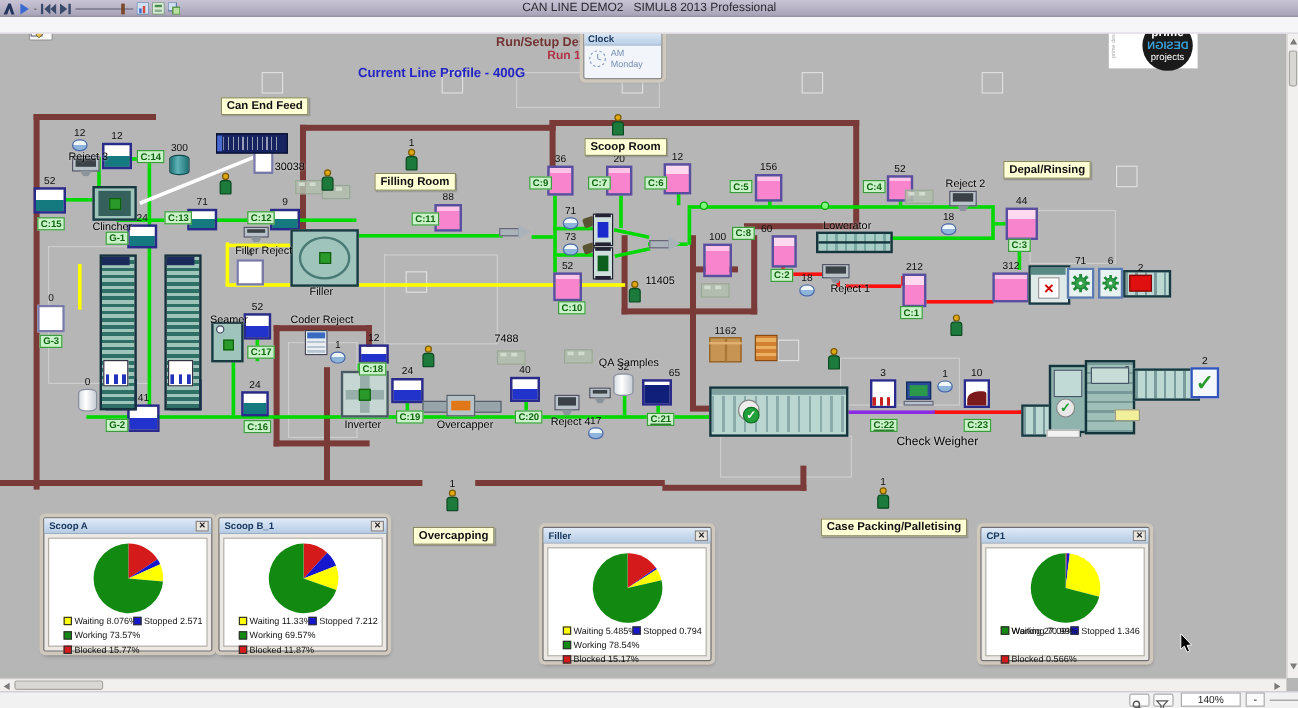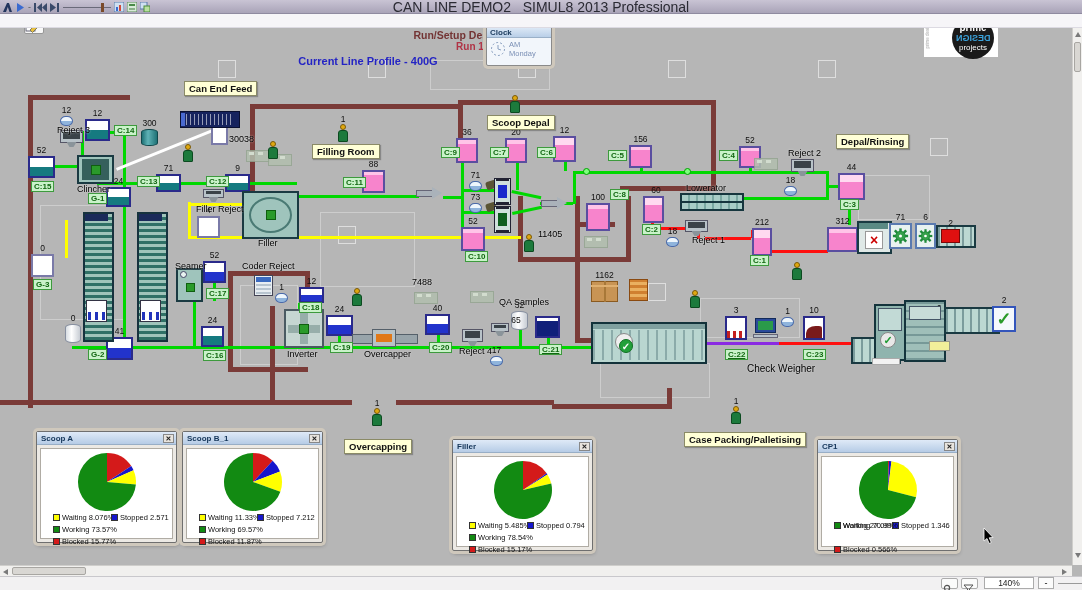--- a/index.html
+++ b/index.html
@@ -2,21 +2,21 @@
 <html><head>
 <meta charset="utf-8">
 <style>
   html,body{margin:0;padding:0;width:1082px;height:590px;overflow:hidden;
     font-family:"Liberation Sans",sans-serif;background:#b6b6b6;position:relative;}
   *{box-sizing:border-box;}
   .abs{position:absolute;}
   
   #titlebar{left:0;top:0;width:1082px;height:14px;background:linear-gradient(#c9c4d4,#a9a3b8);
     border-bottom:1px solid #8f8aa0;z-index:30;}
-  #titletext{width:100%;text-align:center;font-size:14px;color:#2a2a33;line-height:14px;}
+  #titletext{width:100%;text-align:center;font-size:10px;color:#2a2a33;line-height:14px;}
   #menustrip{left:0;top:14px;width:1082px;height:14px;background:#f6f5f8;border-bottom:1px solid #dcdae2;z-index:29;}
   #simlayer{left:0;top:0;width:1082px;height:590px;z-index:1;}
   
   .sb{background:#f1f0ee;z-index:25;}
   .sbthumb{background:#d9d7d3;border:1px solid #a8a6a2;border-radius:2px;}
   .arr{width:0;height:0;position:absolute;}
   
   #statusbar{left:0;top:576px;width:1082px;height:14px;background:#f2f1f2;border-top:1px solid #c9c8cc;z-index:30;}
   .sbtn{position:absolute;top:578px;width:17px;height:11px;background:#fbfbfb;border:1px solid #ababab;border-radius:2px;z-index:31;}
   #zoombox{position:absolute;left:984px;top:577px;width:50px;height:12px;background:#fff;border:1px solid #ababab;
@@ -212,21 +212,21 @@
     <div class="abs cnt" style="left: 473px; top: 216px;">52</div>
     <div class="abs nd" style="left: 629px; top: 145px; width: 23px; height: 23px; background: linear-gradient(rgb(255, 196, 232) 0px, rgb(255, 196, 232) 18%, rgb(247, 132, 204) 18%); border: 2px solid rgb(90, 78, 160);"></div>
     <div class="abs cnt" style="left: 640.5px; top: 134px;">156</div>
     <div class="abs nd" style="left: 739px; top: 146px; width: 22px; height: 22px; background: linear-gradient(rgb(255, 196, 232) 0px, rgb(255, 196, 232) 18%, rgb(247, 132, 204) 18%); border: 2px solid rgb(90, 78, 160);"></div>
     <div class="abs cnt" style="left: 750px; top: 135px;">52</div>
     <div class="abs nd" style="left: 838px; top: 173px; width: 27px; height: 27px; background: linear-gradient(rgb(255, 217, 240) 0px, rgb(255, 217, 240) 32%, rgb(247, 132, 204) 32%); border: 2px solid rgb(90, 78, 160);"></div>
     <div class="abs cnt" style="left: 851.5px; top: 162px;">44</div>
     <div class="abs nd" style="left: 586px; top: 203px; width: 24px; height: 28px; background: linear-gradient(rgb(255, 196, 232) 0px, rgb(255, 196, 232) 18%, rgb(247, 132, 204) 18%); border: 2px solid rgb(90, 78, 160);"></div>
     <div class="abs cnt" style="left: 598px; top: 192px;">100</div>
     <div class="abs nd" style="left: 643px; top: 196px; width: 21px; height: 27px; background: linear-gradient(rgb(255, 217, 240) 0px, rgb(255, 217, 240) 32%, rgb(247, 132, 204) 32%); border: 2px solid rgb(90, 78, 160);"></div>
-    <div class="abs cnt" style="left: 656px; top: 185px;">60</div>
+    <div class="abs cnt" style="left: 639px; top: 185px;">60</div>
     <div class="abs nd" style="left: 752px; top: 228px; width: 20px; height: 28px; background: linear-gradient(rgb(255, 217, 240) 0px, rgb(255, 217, 240) 32%, rgb(247, 132, 204) 32%); border: 2px solid rgb(90, 78, 160);"></div>
     <div class="abs cnt" style="left: 762px; top: 217px;">212</div>
     <div class="abs nd" style="left: 827px; top: 227px; width: 31px; height: 25px; background: linear-gradient(rgb(255, 196, 232) 0px, rgb(255, 196, 232) 18%, rgb(247, 132, 204) 18%); border: 2px solid rgb(90, 78, 160);"></div>
     <div class="abs cnt" style="left: 842.5px; top: 216px;">312</div>
     <div class="abs nd" style="left: 931px; top: 314px; width: 16px; height: 15px; background: linear-gradient(rgb(255, 196, 232) 0px, rgb(255, 196, 232) 18%, rgb(247, 132, 204) 18%); border: 2px solid rgb(90, 78, 160);"></div>
     <div class="abs cnt" style="left: 939px; top: 303px;">6</div>
     <div class="abs nd" style="left: 28px; top: 156px; width: 27px; height: 22px; background: linear-gradient(rgb(255, 255, 255) 0px, rgb(255, 255, 255) 48%, rgb(21, 122, 128) 48%); border: 2px solid rgb(42, 42, 138);"></div>
     <div class="abs cnt" style="left: 41.5px; top: 145px;">52</div>
     <div class="abs nd" style="left: 85px; top: 119px; width: 25px; height: 22px; background: linear-gradient(rgb(255, 255, 255) 0px, rgb(255, 255, 255) 48%, rgb(21, 122, 128) 48%); border: 2px solid rgb(42, 42, 138);"></div>
     <div class="abs cnt" style="left: 97.5px; top: 108px;">12</div>
@@ -240,21 +240,21 @@
     <div class="abs cnt" style="left: 212.5px; top: 315px;">24</div>
     <div class="abs nd" style="left: 203px; top: 261px; width: 23px; height: 22px; background: linear-gradient(rgb(255, 255, 255) 0px, rgb(255, 255, 255) 48%, rgb(34, 51, 204) 48%); border: 2px solid rgb(42, 42, 138);"></div>
     <div class="abs cnt" style="left: 214.5px; top: 250px;">52</div>
     <div class="abs nd" style="left: 299px; top: 287px; width: 25px; height: 16px; background: linear-gradient(rgb(255, 255, 255) 0px, rgb(255, 255, 255) 48%, rgb(34, 51, 204) 48%); border: 2px solid rgb(42, 42, 138);"></div>
     <div class="abs cnt" style="left: 311.5px; top: 276px;">12</div>
     <div class="abs nd" style="left: 326px; top: 315px; width: 27px; height: 21px; background: linear-gradient(rgb(255, 255, 255) 0px, rgb(255, 255, 255) 48%, rgb(34, 51, 204) 48%); border: 2px solid rgb(42, 42, 138);"></div>
     <div class="abs cnt" style="left: 339.5px; top: 304px;">24</div>
     <div class="abs nd" style="left: 425px; top: 314px; width: 25px; height: 21px; background: linear-gradient(rgb(255, 255, 255) 0px, rgb(255, 255, 255) 48%, rgb(34, 51, 204) 48%); border: 2px solid rgb(42, 42, 138);"></div>
     <div class="abs cnt" style="left: 437.5px; top: 303px;">40</div>
     <div class="abs nd" style="left: 535px; top: 316px; width: 25px; height: 22px; background: linear-gradient(rgb(255, 255, 255) 0px, rgb(255, 255, 255) 18%, rgb(16, 31, 122) 18%); border: 2px solid rgb(42, 42, 138);"></div>
-    <div class="abs cnt" style="left: 516px; top: 305px; margin-top: 10px;">65</div>
+    <div class="abs cnt" style="left: 562px; top: 305px;">65</div>
     <div class="abs nd" style="left: 106px; top: 337px; width: 27px; height: 23px; background: linear-gradient(rgb(255, 255, 255) 0px, rgb(255, 255, 255) 48%, rgb(34, 51, 204) 48%); border: 2px solid rgb(42, 42, 138);"></div>
     <div class="abs cnt" style="left: 119.5px; top: 326px;">41</div>
     <div class="abs nd" style="left: 88px; top: 316px; width: 26px; height: 26px; background: linear-gradient(rgb(255, 255, 255) 0px, rgb(255, 255, 255) 48%, rgb(34, 51, 204) 48%); border: 2px solid rgb(42, 42, 138);"></div>
     <div class="abs nd" style="left: 142px; top: 316px; width: 26px; height: 26px; background: linear-gradient(rgb(255, 255, 255) 0px, rgb(255, 255, 255) 48%, rgb(34, 51, 204) 48%); border: 2px solid rgb(42, 42, 138);"></div>
     <div class="abs nd" style="left: 725px; top: 316px; width: 22px; height: 24px; background: rgb(255, 255, 255); border: 2px solid rgb(42, 42, 138);"></div>
     <div class="abs" style="left: 727px; top: 331px; width: 18px; height: 7px; background: repeating-linear-gradient(90deg, rgb(196, 32, 32) 0px, rgb(196, 32, 32) 3px, rgb(255, 255, 255) 3px, rgb(255, 255, 255) 6px); z-index: 8;"></div>
     <div class="abs cnt" style="left: 736px; top: 305px;">3</div>
     <div class="abs nd" style="left: 803px; top: 316px; width: 22px; height: 24px; background: rgb(255, 255, 255); border: 2px solid rgb(42, 42, 138);"></div>
     <div class="abs" style="left: 806px; top: 326px; width: 16px; height: 12px; background: rgb(122, 26, 26); border-radius: 60% 20% 0px 0px; z-index: 8;"></div>
     <div class="abs cnt" style="left: 814px; top: 305px;">10</div>
@@ -465,21 +465,21 @@
     <div class="abs tag" style="left: 642px; top: 224px;">C:2</div>
     <div class="abs tag" style="left: 750px; top: 255px;">C:1</div>
     <div class="abs tag" style="left: 299px; top: 302px;">C:18</div>
     <div class="abs tag" style="left: 330px; top: 342px;">C:19</div>
     <div class="abs tag" style="left: 429px; top: 342px;">C:20</div>
     <div class="abs tag" style="left: 539px; top: 344px; text-decoration: underline;">C:21</div>
     <div class="abs tag" style="left: 725px; top: 349px; text-decoration: underline;">C:22</div>
     <div class="abs tag" style="left: 803px; top: 349px;">C:23</div>
     <div class="abs zone" style="left: 184px; top: 81px;">Can End Feed</div>
     <div class="abs zone" style="left: 312px; top: 144px;">Filling Room</div>
-    <div class="abs zone" style="left: 487px; top: 115px;">Scoop Depal</div>
+    <div class="abs zone" style="left: 487px; top: 115px;">Scoop Room</div>
     <div class="abs zone" style="left: 836px; top: 134px;">Depal/Rinsing</div>
     <div class="abs zone" style="left: 344px; top: 439px;">Overcapping</div>
     <div class="abs zone" style="left: 684px; top: 432px;">Case Packing/Palletising</div>
     <div class="abs txt" style="left: 77px; top: 184px;">Clincher</div>
     <div class="abs txt" style="left: 258px; top: 238px;">Filler</div>
     <div class="abs txt" style="left: 175px; top: 261px;">Seamer</div>
     <div class="abs txt" style="left: 287px; top: 349px;">Inverter</div>
     <div class="abs txt" style="left: 364px; top: 349px;">Overcapper</div>
     <div class="abs txt" style="left: 686px; top: 183px;">Lowerator</div>
     <div class="abs txt b" style="left: 747px; top: 343px; margin-top: 20px;">Check Weigher</div>

